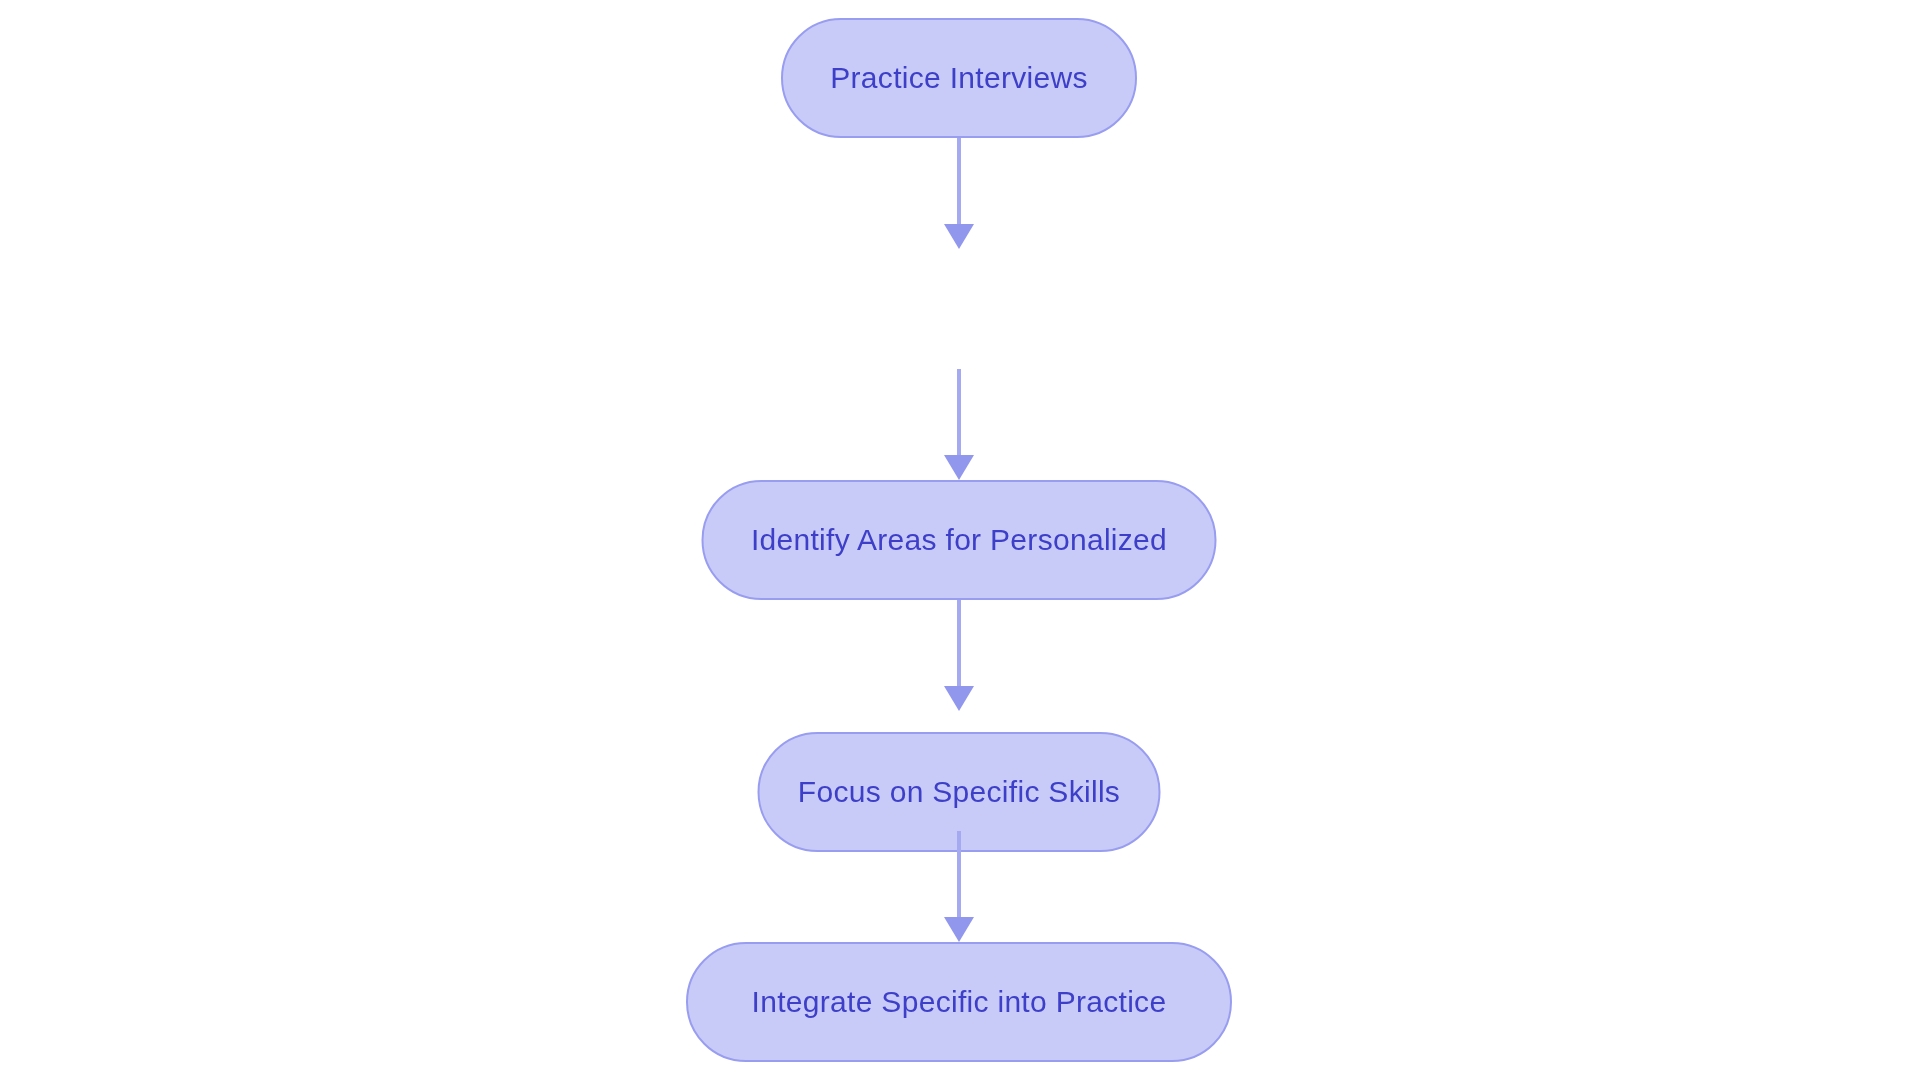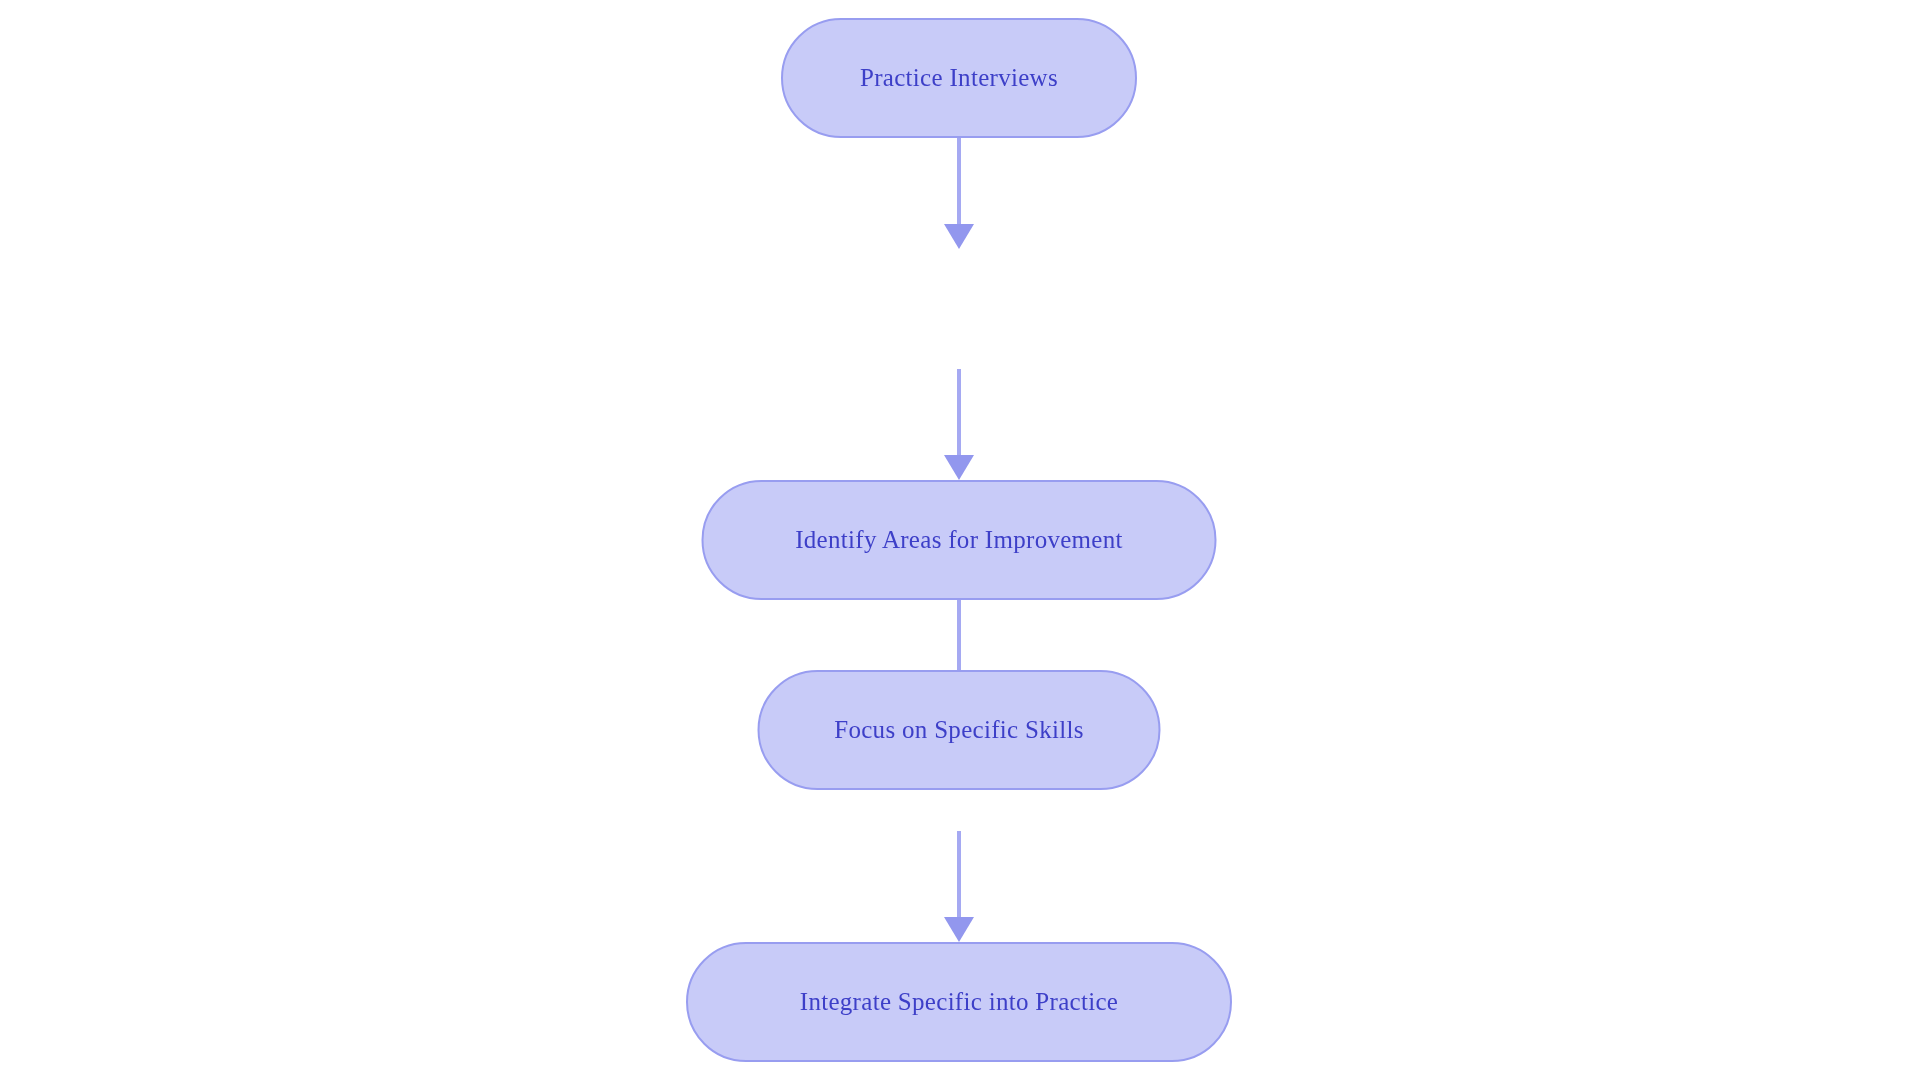--- a/index.html
+++ b/index.html
@@ -25,30 +25,29 @@
     height: 120px;
     border-radius: 60px;
     background: var(--node-fill, #c8cbf8);
     border: 2px solid var(--node-border, #989df0);
     box-sizing: border-box;
     display: flex;
     align-items: center;
     justify-content: center;
   }
   .node .label {
-    font-size: 25px;
+    font-size: 30px;
     letter-spacing: 0.3px;
     color: var(--node-text, #3d3fc8);
     white-space: nowrap;
-    font-family: Liberation Serif, serif;
   }
   .n1 { top: 18px;  width: 356px; }
   .n2 { top: 249px; width: 477px; }
   .n3 { top: 480px; width: 515px; }
-  .n4 { top: 670px; width: 403px; }
+  .n4 { top: 732px; width: 403px; }
   .n5 { top: 942px; width: 546px; }
 
   .arrow {
     position: absolute;
     left: 959px;
     transform: translateX(-50%);
     height: 111px;
     display: flex;
     flex-direction: column;
     align-items: center;
@@ -85,21 +84,21 @@
     <div class="head"></div>
   </div>
 
 
   <div class="arrow a2">
     <div class="shaft"></div>
     <div class="head"></div>
   </div>
 
   <div class="node n3">
-    <span class="label">Identify Areas for Improvement</span>
+    <span class="label">Identify Areas for Personalized</span>
   </div>
 
   <div class="arrow a3">
     <div class="shaft"></div>
     <div class="head"></div>
   </div>
 
   <div class="node n4">
     <span class="label">Focus on Specific Skills</span>
   </div>

